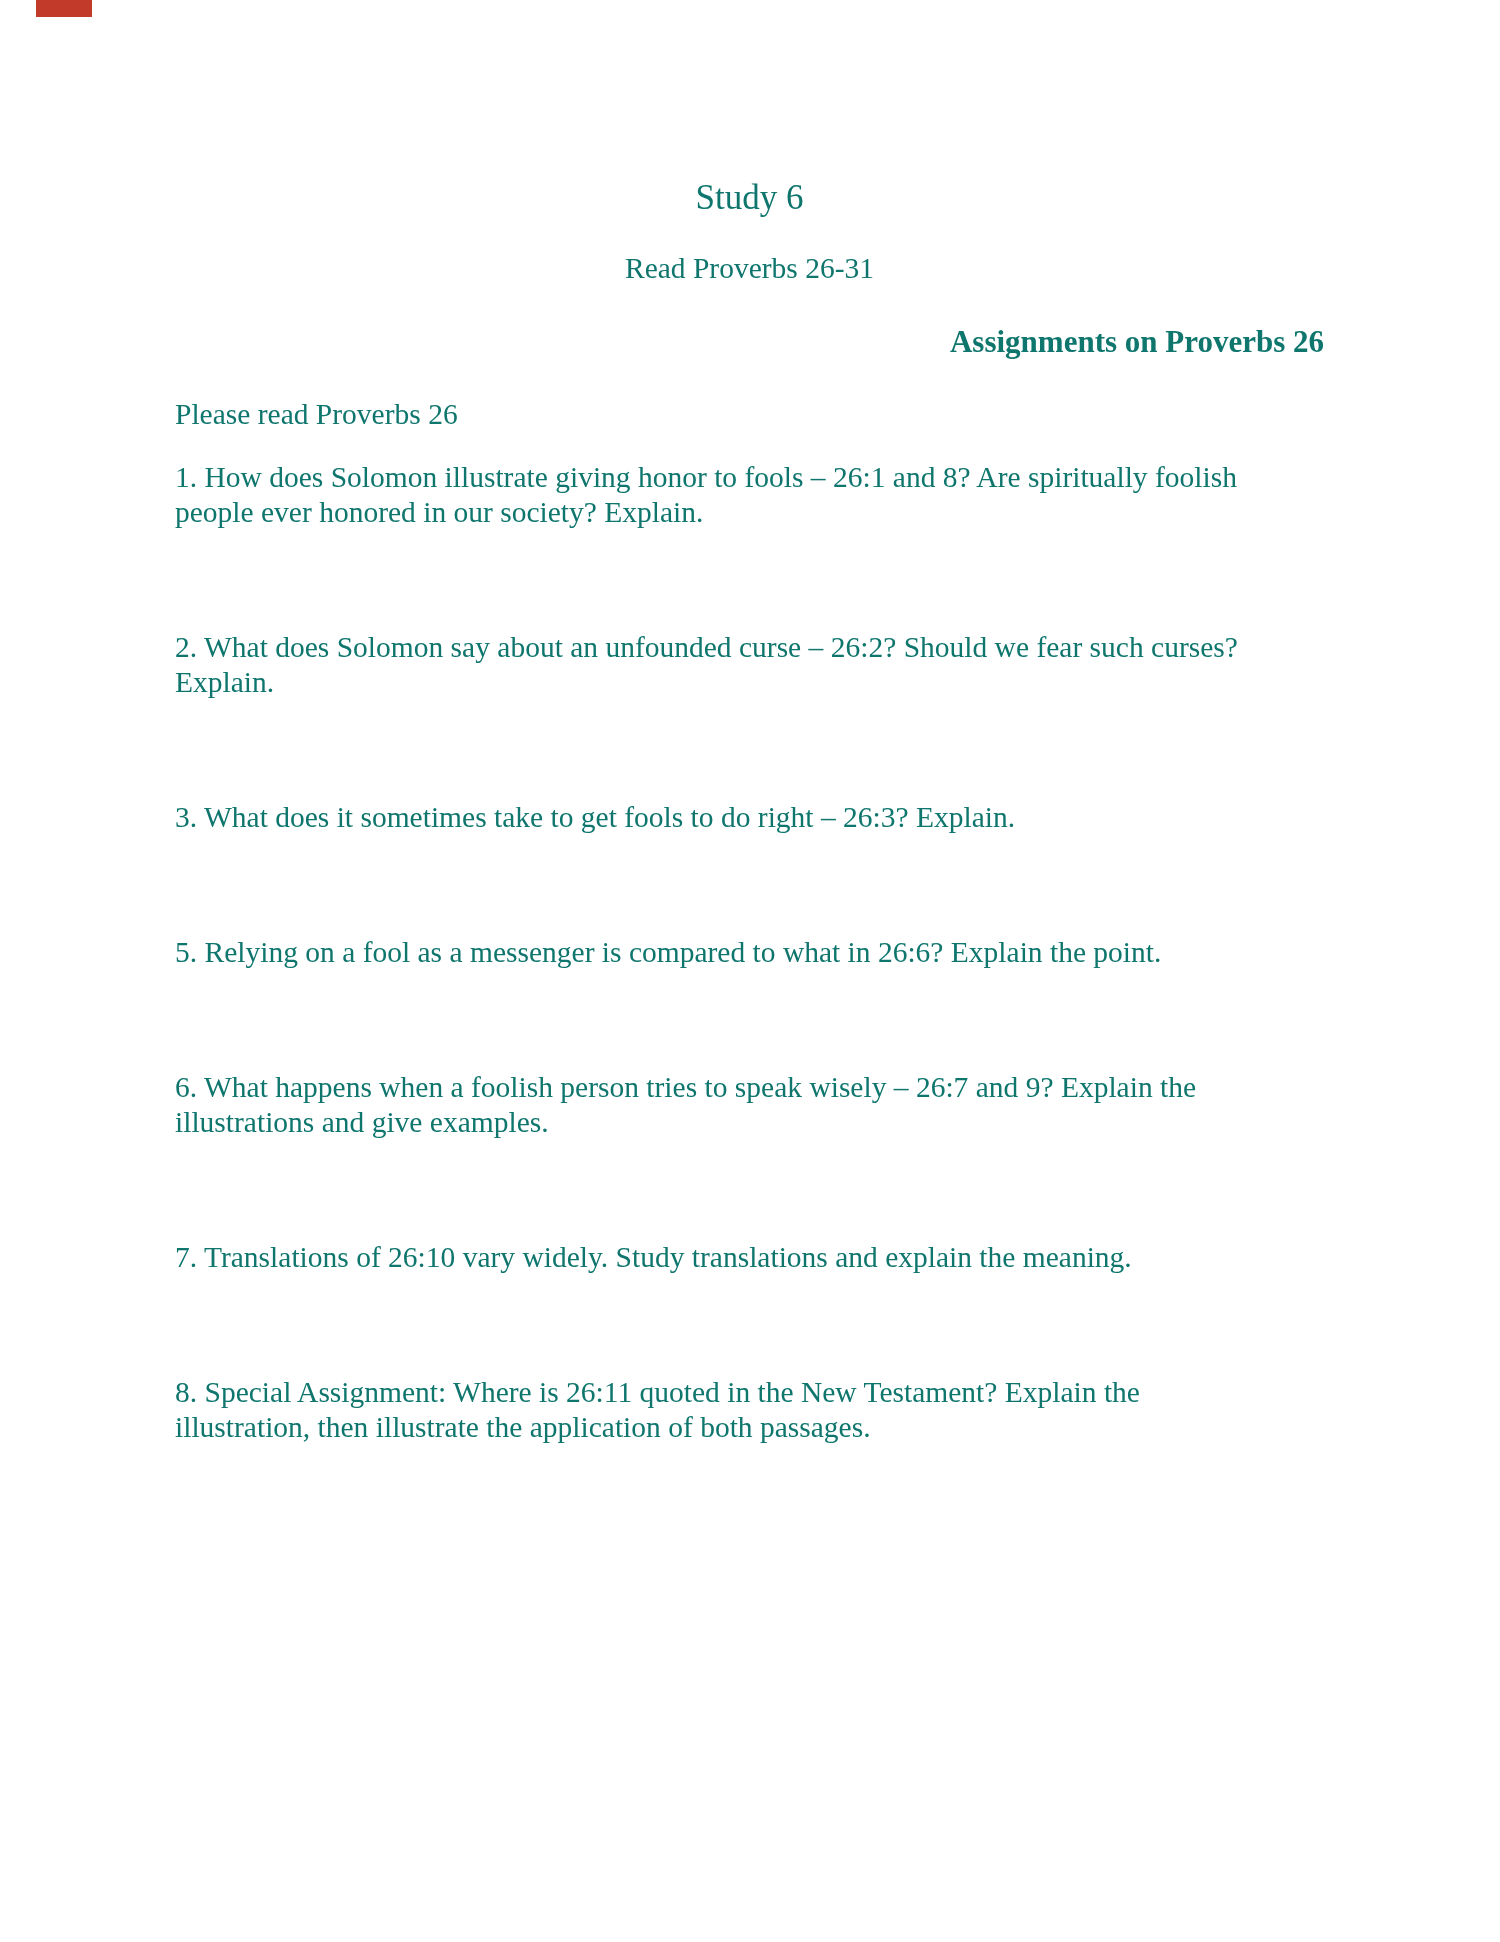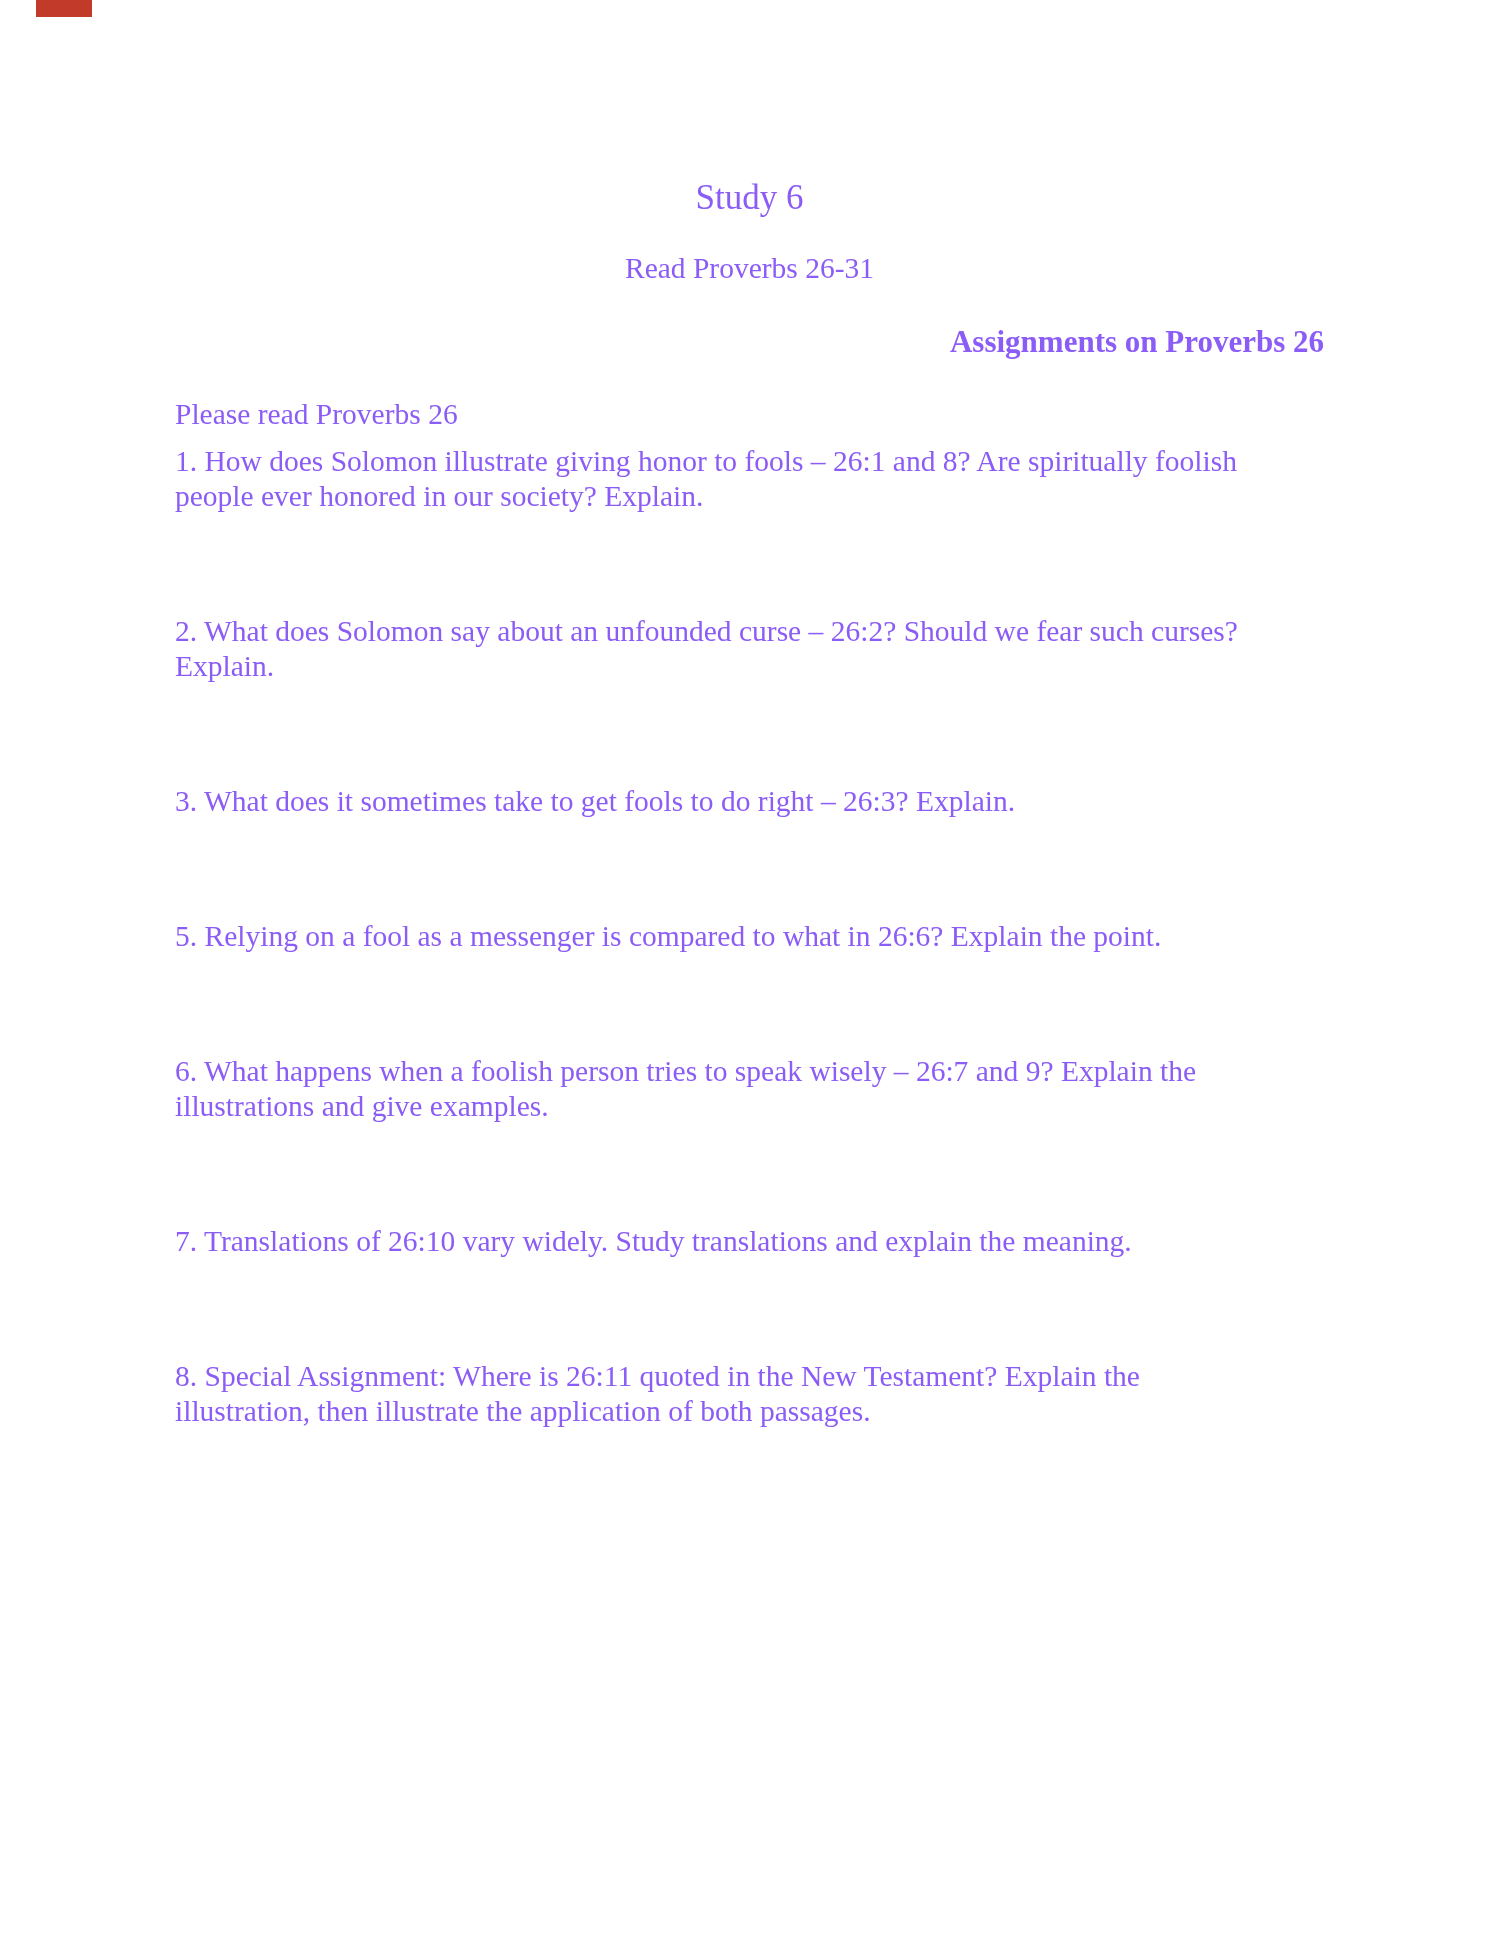--- a/index.html
+++ b/index.html
@@ -8,21 +8,21 @@
     background: #ffffff;
   }
   .page {
     position: relative;
     width: 1500px;
     height: 1942px;
     box-sizing: border-box;
     background: #ffffff;
     padding: 177px 176px 0 175px;
     font-family: "Liberation Serif", "DejaVu Serif", serif;
-    color: #8b5cf6;
+    color: #0f766e;
     overflow: hidden;
   }
   .red-mark {
     position: absolute;
     left: 36px;
     top: 0;
     width: 56px;
     height: 17px;
   }
   .doc-title {
@@ -50,21 +50,21 @@
     line-height: 35px;
     margin: 38px 0 0 0;
   }
   .question {
     font-size: 29.5px;
     line-height: 35px;
     margin: 100px 0 0 0;
     white-space: pre-line;
   }
   .question.first {
-    margin-top: 12px;
+    margin-top: 28px;
   }
 </style>
 </head>
 <body>
 
 <div class="page">
   <div class="red-mark" style="background: rgb(194, 59, 42);"></div>
 
   <h1 class="doc-title">Study 6</h1>
 

